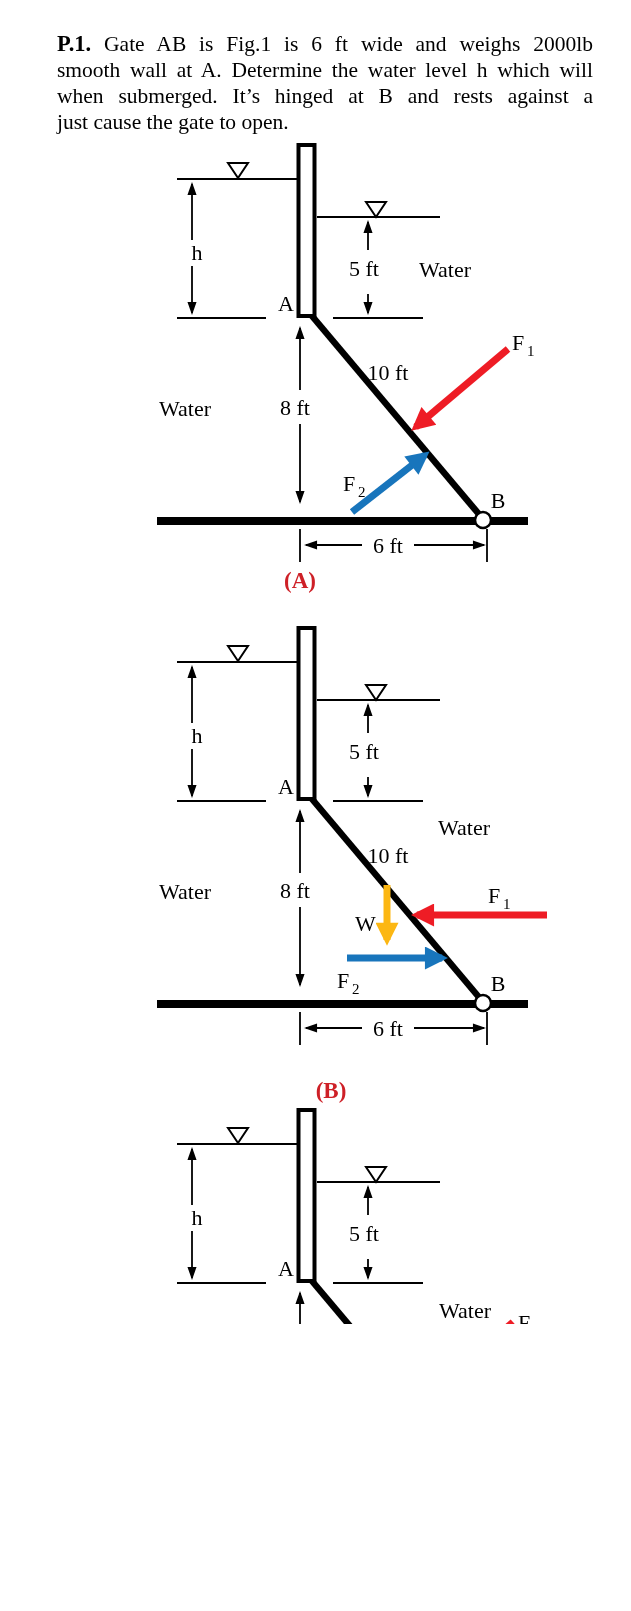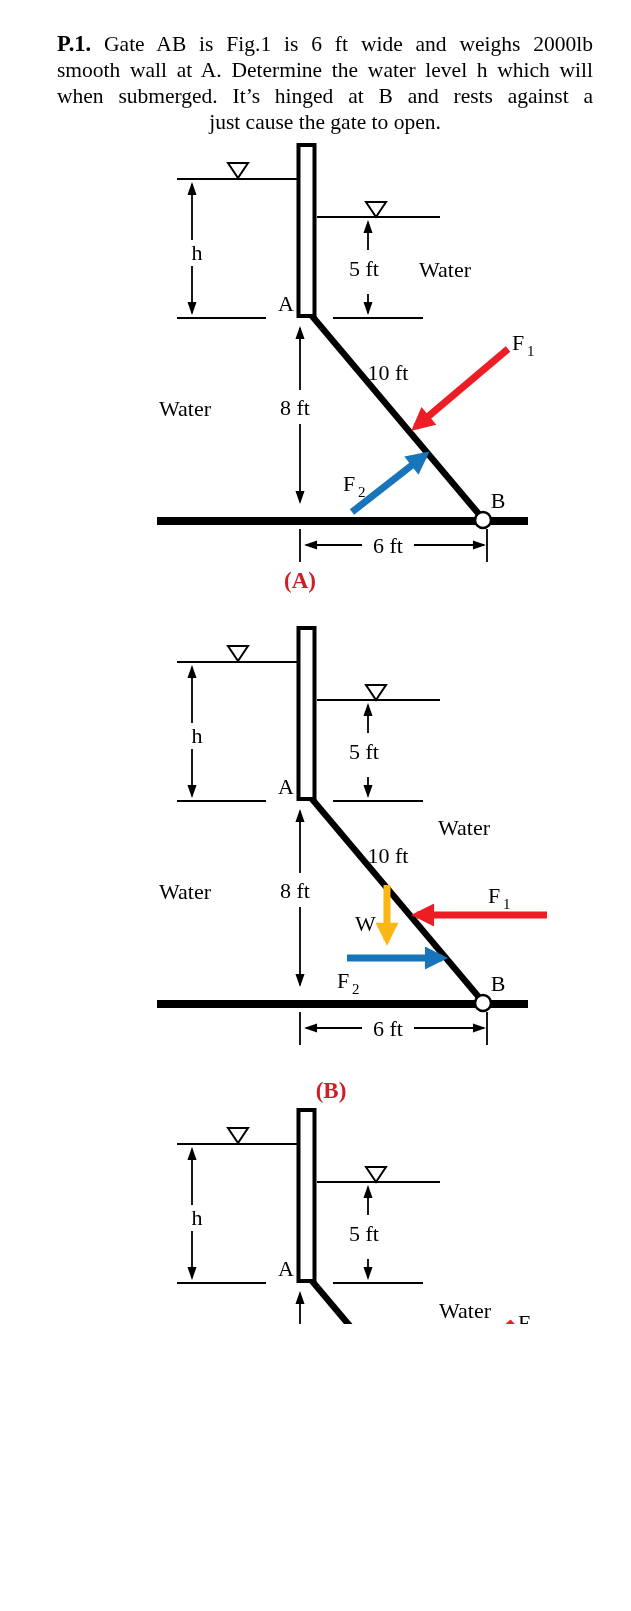--- a/index.html
+++ b/index.html
@@ -1,21 +1,21 @@
 <!DOCTYPE html>
 <html><head>
 <meta charset="utf-8">
 <style>
   html,body{margin:0;padding:0;background:#ffffff;}
   .page{position:relative;width:631px;height:1324px;background:#fff;overflow:hidden;
         font-family:"Liberation Serif","DejaVu Serif",serif;}
   .problem{position:absolute;left:57px;top:31px;width:536px;
            font-size:21.5px;line-height:26px;color:#000;}
   .jline{text-align:justify;text-align-last:justify;}
-  .lline{text-align:center;}
+  .lline{text-align:left;}
   .pnum{font-weight:bold;font-size:22.5px;}
   .fig{position:absolute;left:0;top:0;}
   .ln{stroke:#000;stroke-width:2;}
   .thin{stroke:#000;stroke-width:1.8;}
   .gate{stroke:#000;stroke-width:6.5;}
   .ground{stroke:#000;stroke-width:8;}
   .wall{fill:#fff;stroke:#000;stroke-width:4;}
   .nabla{fill:#fff;stroke:#000;stroke-width:2;}
   .hinge{fill:#fff;stroke:#000;stroke-width:2.5;}
   .force{stroke-width:7;fill:none;}

